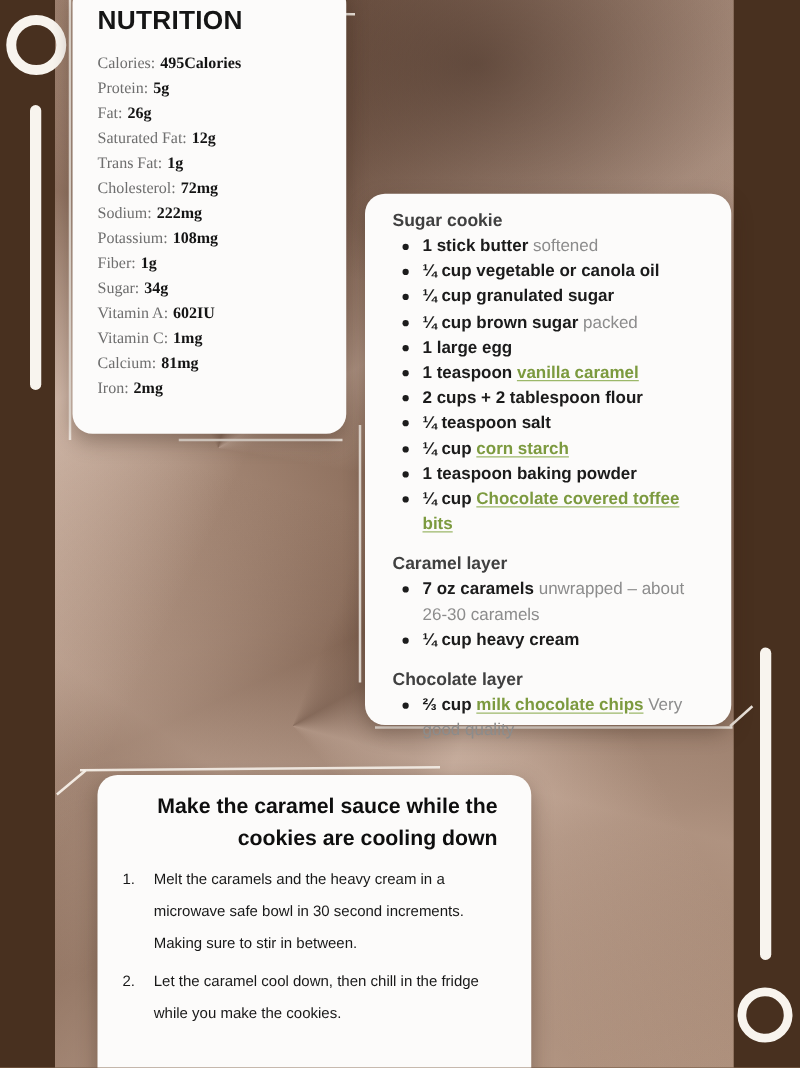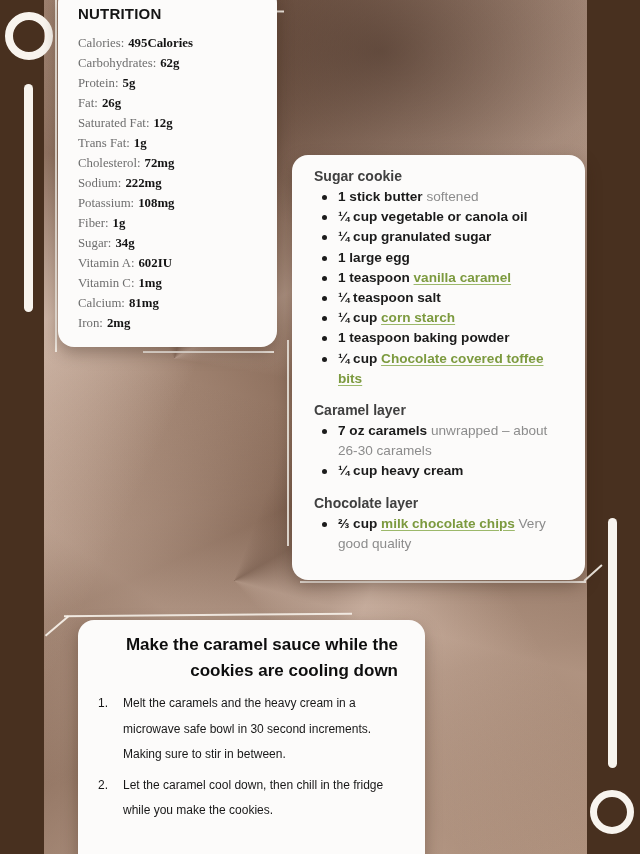--- a/index.html
+++ b/index.html
@@ -37,21 +37,21 @@
 
   .outline-seg{position:absolute;background:rgba(248,243,236,.92);}
 
   
   .card{
     position:absolute;background:#fcfbfa;border-radius:16px;
     box-shadow:0 6px 16px rgba(50,28,16,.35);
     box-sizing:border-box;
   }
   .nutrition-card{left:58px;top:-13px;width:219px;height:360px;padding:18px 0 0 20px;}
-  .nutrition-card h2{margin:0;font-size:15px;letter-spacing:.2px;color:#151515;}
+  .nutrition-card h2{margin:0;font-size:21px;letter-spacing:.2px;color:#151515;}
   .nrows{margin-top:11px;font-family:Liberation Serif, serif;}
   .nrow{font-size:12.8px;line-height:20px;white-space:nowrap;}
   .nlabel{color:#6e6e6e;}
   .nvalue{color:#141414;font-weight:700;margin-left:4px;}
 
   .ingredients-card{left:292px;top:155px;width:293px;height:425px;padding:13px 14px 0 22px;}
   .ingredients-card h4{margin:13px 0 3px;font-size:14px;color:#404040;}
   .ingredients-card h4:first-child{margin-top:0;}
   .ingredients-card ul{list-style:none;margin:2px 0 0;padding:0;width:252px;}
   .ingredients-card li{
@@ -100,21 +100,20 @@
   <div class="outline-seg" style="left:287px;top:340px;width:2px;height:206px;"></div>
   <div class="outline-seg" style="left:300px;top:581px;width:286px;height:2px;"></div>
   <div class="outline-seg" style="left:581px;top:572px;width:24px;height:2px;transform:rotate(-42deg);"></div>
   <div class="outline-seg" style="left:64px;top:614px;width:288px;height:2px;transform:rotate(-.5deg);"></div>
   <div class="outline-seg" style="left:42px;top:625px;width:30px;height:2px;transform:rotate(-40deg);"></div>
 
   <section class="card nutrition-card">
     <h2>NUTRITION</h2>
     <div class="nrows" id="nutrition-rows">
         <div class="nrow"><span class="nlabel">Calories:</span><span class="nvalue">495Calories</span></div>
-        <div class="nrow"><span class="nlabel">Carbohydrates:</span><span class="nvalue">62g</span></div>
         <div class="nrow"><span class="nlabel">Protein:</span><span class="nvalue">5g</span></div>
         <div class="nrow"><span class="nlabel">Fat:</span><span class="nvalue">26g</span></div>
         <div class="nrow"><span class="nlabel">Saturated Fat:</span><span class="nvalue">12g</span></div>
         <div class="nrow"><span class="nlabel">Trans Fat:</span><span class="nvalue">1g</span></div>
         <div class="nrow"><span class="nlabel">Cholesterol:</span><span class="nvalue">72mg</span></div>
         <div class="nrow"><span class="nlabel">Sodium:</span><span class="nvalue">222mg</span></div>
         <div class="nrow"><span class="nlabel">Potassium:</span><span class="nvalue">108mg</span></div>
         <div class="nrow"><span class="nlabel">Fiber:</span><span class="nvalue">1g</span></div>
         <div class="nrow"><span class="nlabel">Sugar:</span><span class="nvalue">34g</span></div>
         <div class="nrow"><span class="nlabel">Vitamin A:</span><span class="nvalue">602IU</span></div>
@@ -123,22 +122,24 @@
         <div class="nrow"><span class="nlabel">Iron:</span><span class="nvalue">2mg</span></div>
       </div>
   </section>
 
   <section class="card ingredients-card" id="ingredients-card">
       <h4>Sugar cookie</h4>
       <ul>
         <li><span class="seg-b">1 stick butter </span><span class="seg-m">softened</span></li>
         <li><span class="seg-b">¼ cup vegetable or canola oil</span></li>
         <li><span class="seg-b">¼ cup granulated sugar</span></li>
+        <li><span class="seg-b">¼ cup brown sugar </span><span class="seg-m">packed</span></li>
         <li><span class="seg-b">1 large egg</span></li>
         <li><span class="seg-b">1 teaspoon </span><span class="seg-l">vanilla caramel</span></li>
+        <li><span class="seg-b">2 cups + 2 tablespoon flour</span></li>
         <li><span class="seg-b">¼ teaspoon salt</span></li>
         <li><span class="seg-b">¼ cup </span><span class="seg-l">corn starch</span></li>
         <li><span class="seg-b">1 teaspoon baking powder</span></li>
         <li><span class="seg-b">¼ cup </span><span class="seg-l">Chocolate covered toffee bits</span></li>
       </ul>
       <h4>Caramel layer</h4>
       <ul>
         <li><span class="seg-b">7 oz caramels </span><span class="seg-m">unwrapped – about 26-30 caramels</span></li>
         <li><span class="seg-b">¼ cup heavy cream</span></li>
       </ul>

